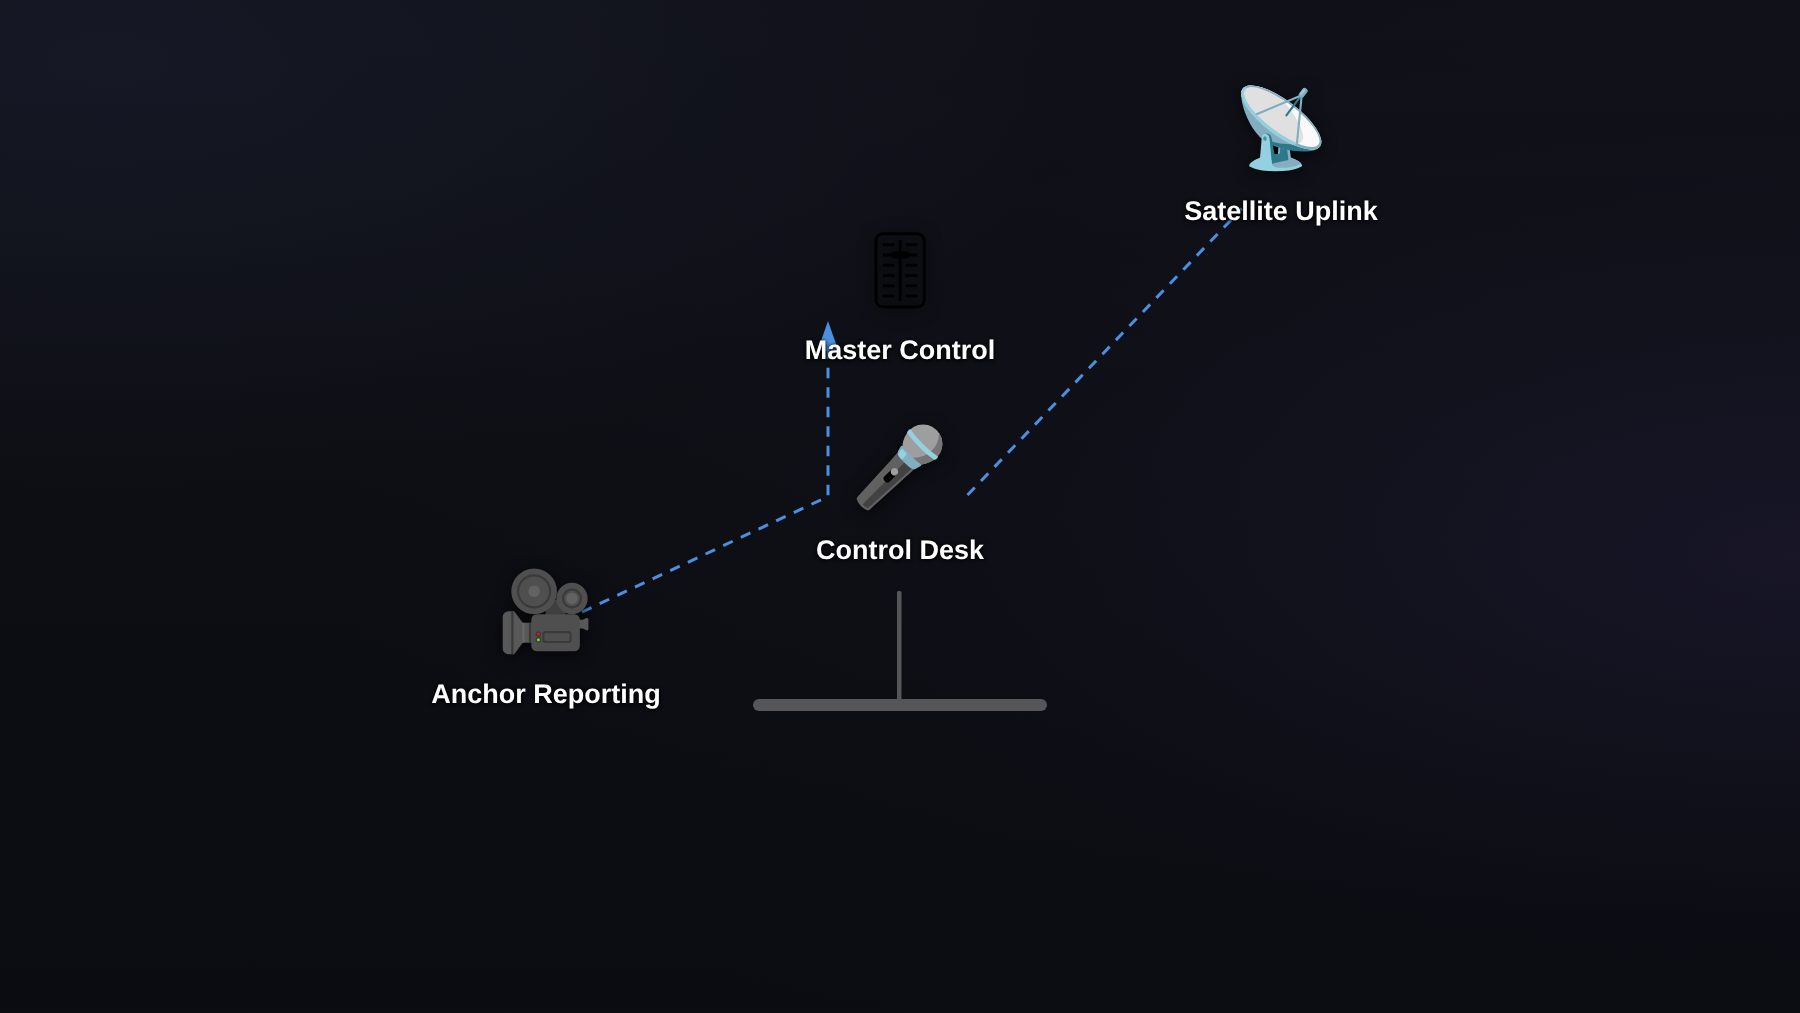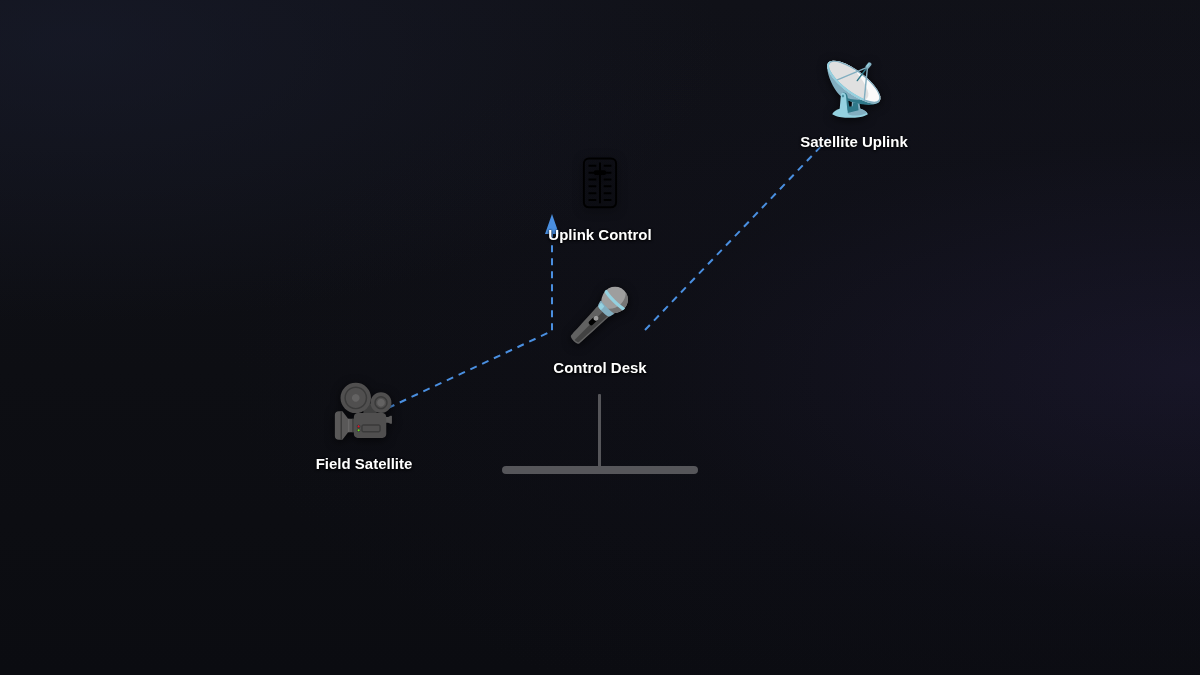--- a/index.html
+++ b/index.html
@@ -48,21 +48,21 @@
   .node-glyph {
     font-family: "DejaVu Sans", sans-serif;
     line-height: 1;
     text-align: center;
     filter: drop-shadow(0 2px 5px rgba(0,0,0,0.65));
   }
   .node-label {
     margin-top: 18px;
     font-family: "Liberation Sans", sans-serif;
     font-weight: bold;
-    font-size: 15px;
+    font-size: 18px;
     color: #ffffff;
     white-space: nowrap;
     text-shadow: 0 1px 3px rgba(0,0,0,0.95), 0 0 2px rgba(0,0,0,0.9);
   }
 
   #node-satellite   { left: 854px; top: 106px; }
   #node-satellite .node-glyph { font-size: 52px; }
 
   #node-master      { left: 600px; top: 200px; }
   #node-master .node-glyph { font-size: 50px; }
@@ -118,31 +118,31 @@
   <div id="stand-post"></div>
   <div id="stand-base"></div>
 
   <div class="node" id="node-satellite">
     <div class="node-glyph">📡</div>
     <div class="node-label">Satellite Uplink</div>
   </div>
 
   <div class="node" id="node-master">
     <div class="node-glyph">🎚</div>
-    <div class="node-label">Uplink Control</div>
+    <div class="node-label">Master Control</div>
   </div>
 
   <div class="node" id="node-anchor">
     <div class="node-glyph">🎤</div>
     <div class="node-label">Control Desk</div>
   </div>
 
   <div class="node" id="node-field">
     <div class="node-glyph">🎥</div>
-    <div class="node-label">Field Satellite</div>
+    <div class="node-label">Anchor Reporting</div>
   </div>
 
   <div id="footer">
 
     
 
     
 
     
   </div>

